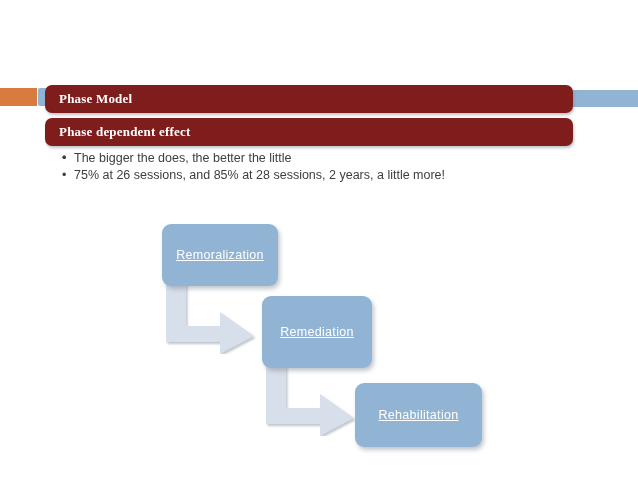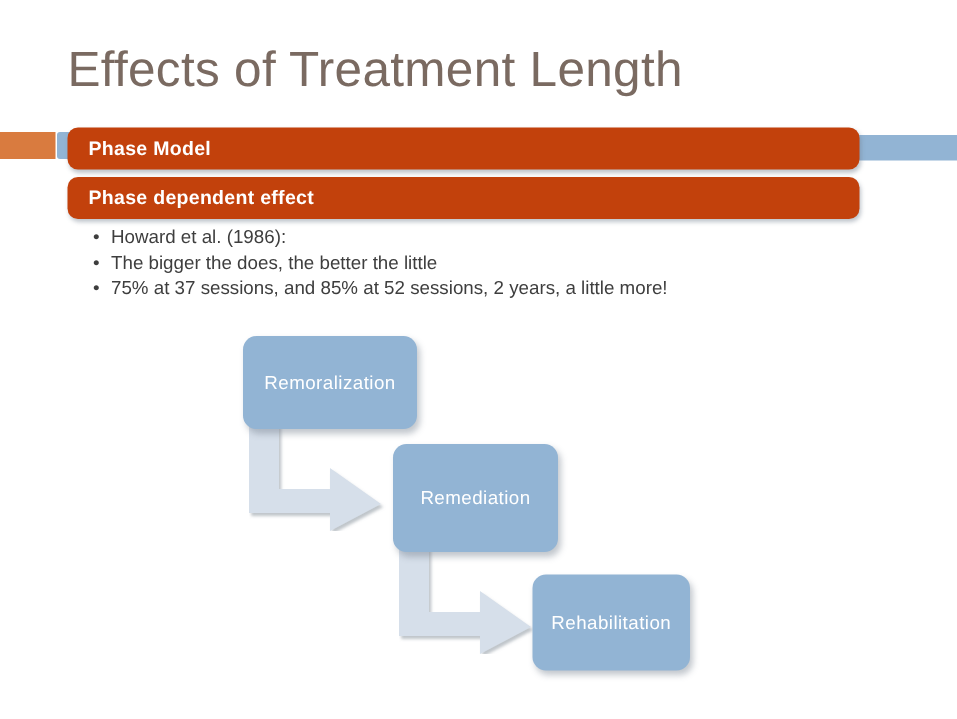--- a/index.html
+++ b/index.html
@@ -60,23 +60,24 @@
     height: 17px;
     background: #92b4d4;
   }
 
   
   .banner {
     position: absolute;
     left: 45px;
     width: 528px;
     height: 28px;
-    background: #c2410c;
+    background: #7f1d1d;
     border-radius: 7px;
     box-shadow: 1px 2px 3px rgba(110, 125, 140, 0.45);
+    font-family: Liberation Serif, serif;
   }
   .banner-label {
     position: absolute;
     left: 14px;
     top: 0;
     height: 28px;
     line-height: 28px;
     font-size: 13px;
     font-weight: bold;
     color: #ffffff;
@@ -123,62 +124,61 @@
     background: #92b4d4;
     border-radius: 9px;
     box-shadow: 2px 3px 4px rgba(120, 130, 145, 0.45);
     color: #ffffff;
     font-size: 12.5px;
     display: flex;
     align-items: center;
     justify-content: center;
     text-align: center;
     letter-spacing: 0.3px;
+    text-decoration: underline;
   }
   #flow-box-1 { left: 162px; top: 224px; width: 116px; height: 62px; }
   #flow-box-2 { left: 262px; top: 296px; width: 110px; height: 72px; }
-  #flow-box-3 { left: 355px; top: 383px; width: 105px; height: 64px; }
+  #flow-box-3 { left: 355px; top: 383px; width: 127px; height: 64px; }
 
   .flow-arrow {
     position: absolute;
   }
   #flow-arrow-1 { left: 166px; top: 282px; width: 96px; height: 72px; }
   #flow-arrow-2 { left: 266px; top: 364px; width: 96px; height: 72px; }
 </style>
 </head>
 <body>
 
 <div id="slide">
 
-  <div id="slide-title">Effects of Treatment Length</div>
 
   <div id="accent-orange"></div>
   <div id="accent-tab"></div>
   <div id="banner-extension"></div>
 
   <div class="banner" id="banner-1">
     <span class="banner-label">Phase Model</span>
   </div>
 
   <div class="banner" id="banner-2">
     <span class="banner-label">Phase dependent effect</span>
   </div>
 
   <div id="bullet-list">
     <div class="bullet-item">
       <span class="dot">•</span>
-      <span>Howard et al. (1986):</span>
     </div>
     <div class="bullet-item">
       <span class="dot">•</span>
       <span>The bigger the does, the better the little</span>
     </div>
     <div class="bullet-item">
       <span class="dot">•</span>
-      <span>75% at 37 sessions, and 85% at 52 sessions, 2 years, a little more!</span>
+      <span>75% at 26 sessions, and 85% at 28 sessions, 2 years, a little more!</span>
     </div>
   </div>
 
   <div id="flow-diagram">
 
     <svg class="flow-arrow" id="flow-arrow-1" viewBox="0 0 96 72">
       <defs>
         <filter id="shA1" x="-30%" y="-30%" width="180%" height="180%">
           <feDropShadow dx="1.5" dy="2" stdDeviation="1.2" flood-color="#8a949f" flood-opacity="0.55"></feDropShadow>
         </filter>

